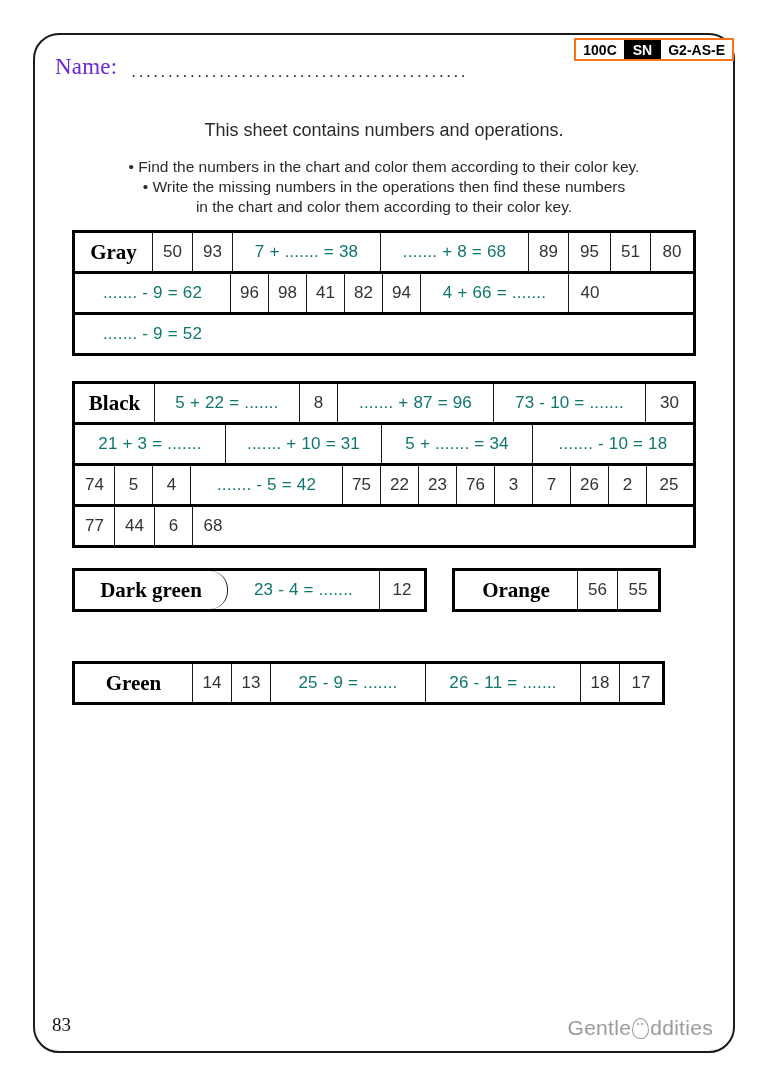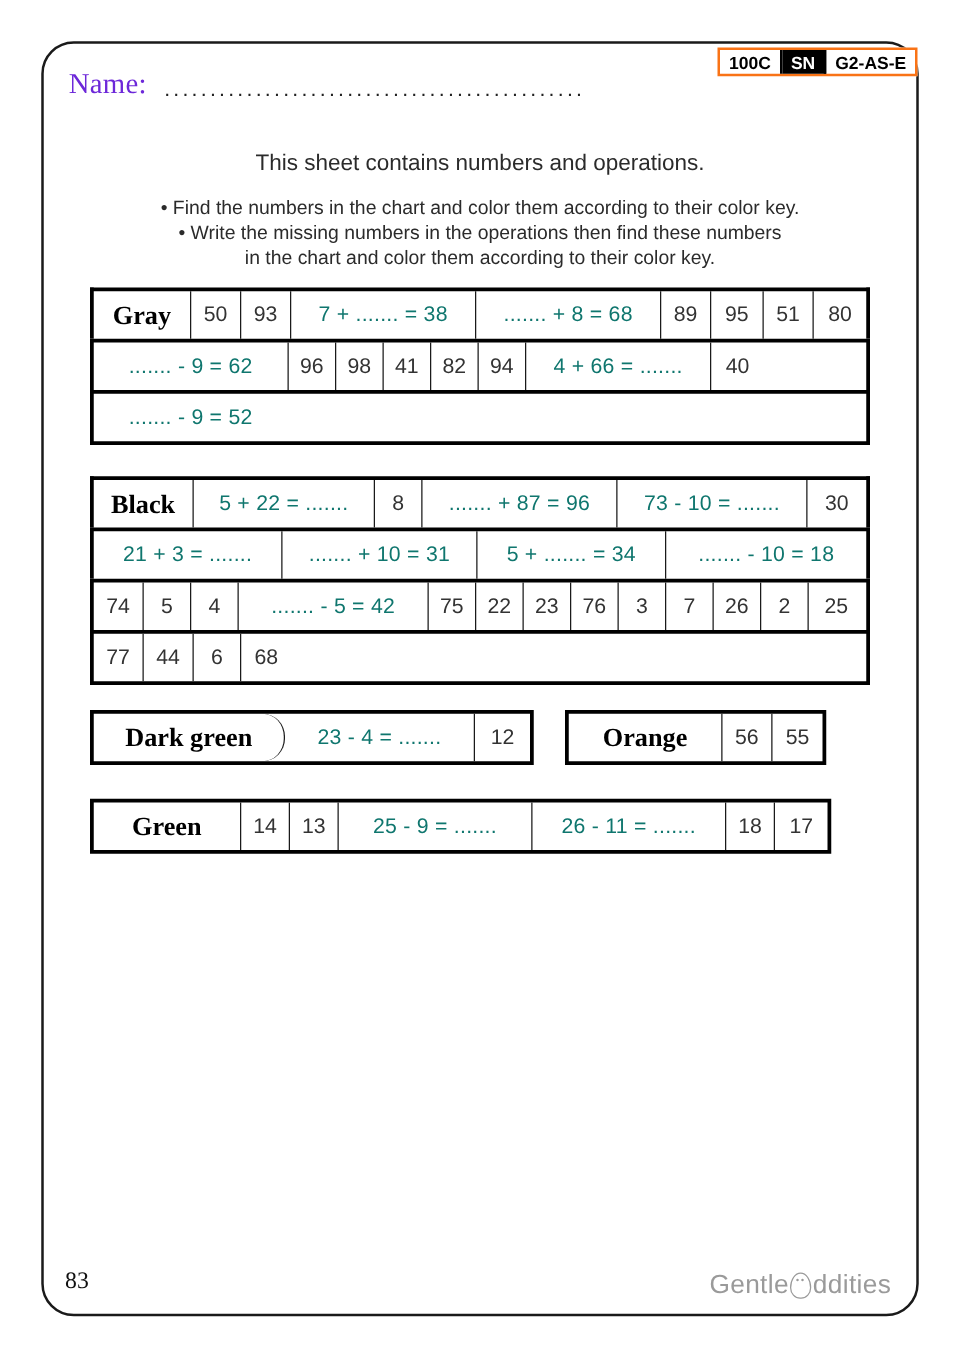--- a/index.html
+++ b/index.html
@@ -252,21 +252,21 @@
           <div class="cell num" style="width: 44px; flex: 0 0 44px;">12</div>
         </div>
       </div>
       <div class="tbl" style="left: 452px; top: 568px;">
         <div class="trow closed">
           <div class="cell label" style="width: 123px; flex: 0 0 123px;">Orange</div>
           <div class="cell num" style="width: 40px; flex: 0 0 40px;">56</div>
           <div class="cell num" style="width: 40px; flex: 0 0 40px;">55</div>
         </div>
       </div>
-      <div class="tbl" style="left: 72px; top: 639px;">
+      <div class="tbl" style="left: 72px; top: 661px;">
         <div class="trow closed">
           <div class="cell label" style="width: 118px; flex: 0 0 118px;">Green</div>
           <div class="cell num" style="width: 39px; flex: 0 0 39px;">14</div>
           <div class="cell num" style="width: 39px; flex: 0 0 39px;">13</div>
           <div class="cell op" style="width: 155px; flex: 0 0 155px;">25 - 9 = .......</div>
           <div class="cell op" style="width: 155px; flex: 0 0 155px;">26 - 11 = .......</div>
           <div class="cell num" style="width: 39px; flex: 0 0 39px;">18</div>
           <div class="cell num" style="width: 42px; flex: 0 0 42px;">17</div>
         </div>
       </div>

